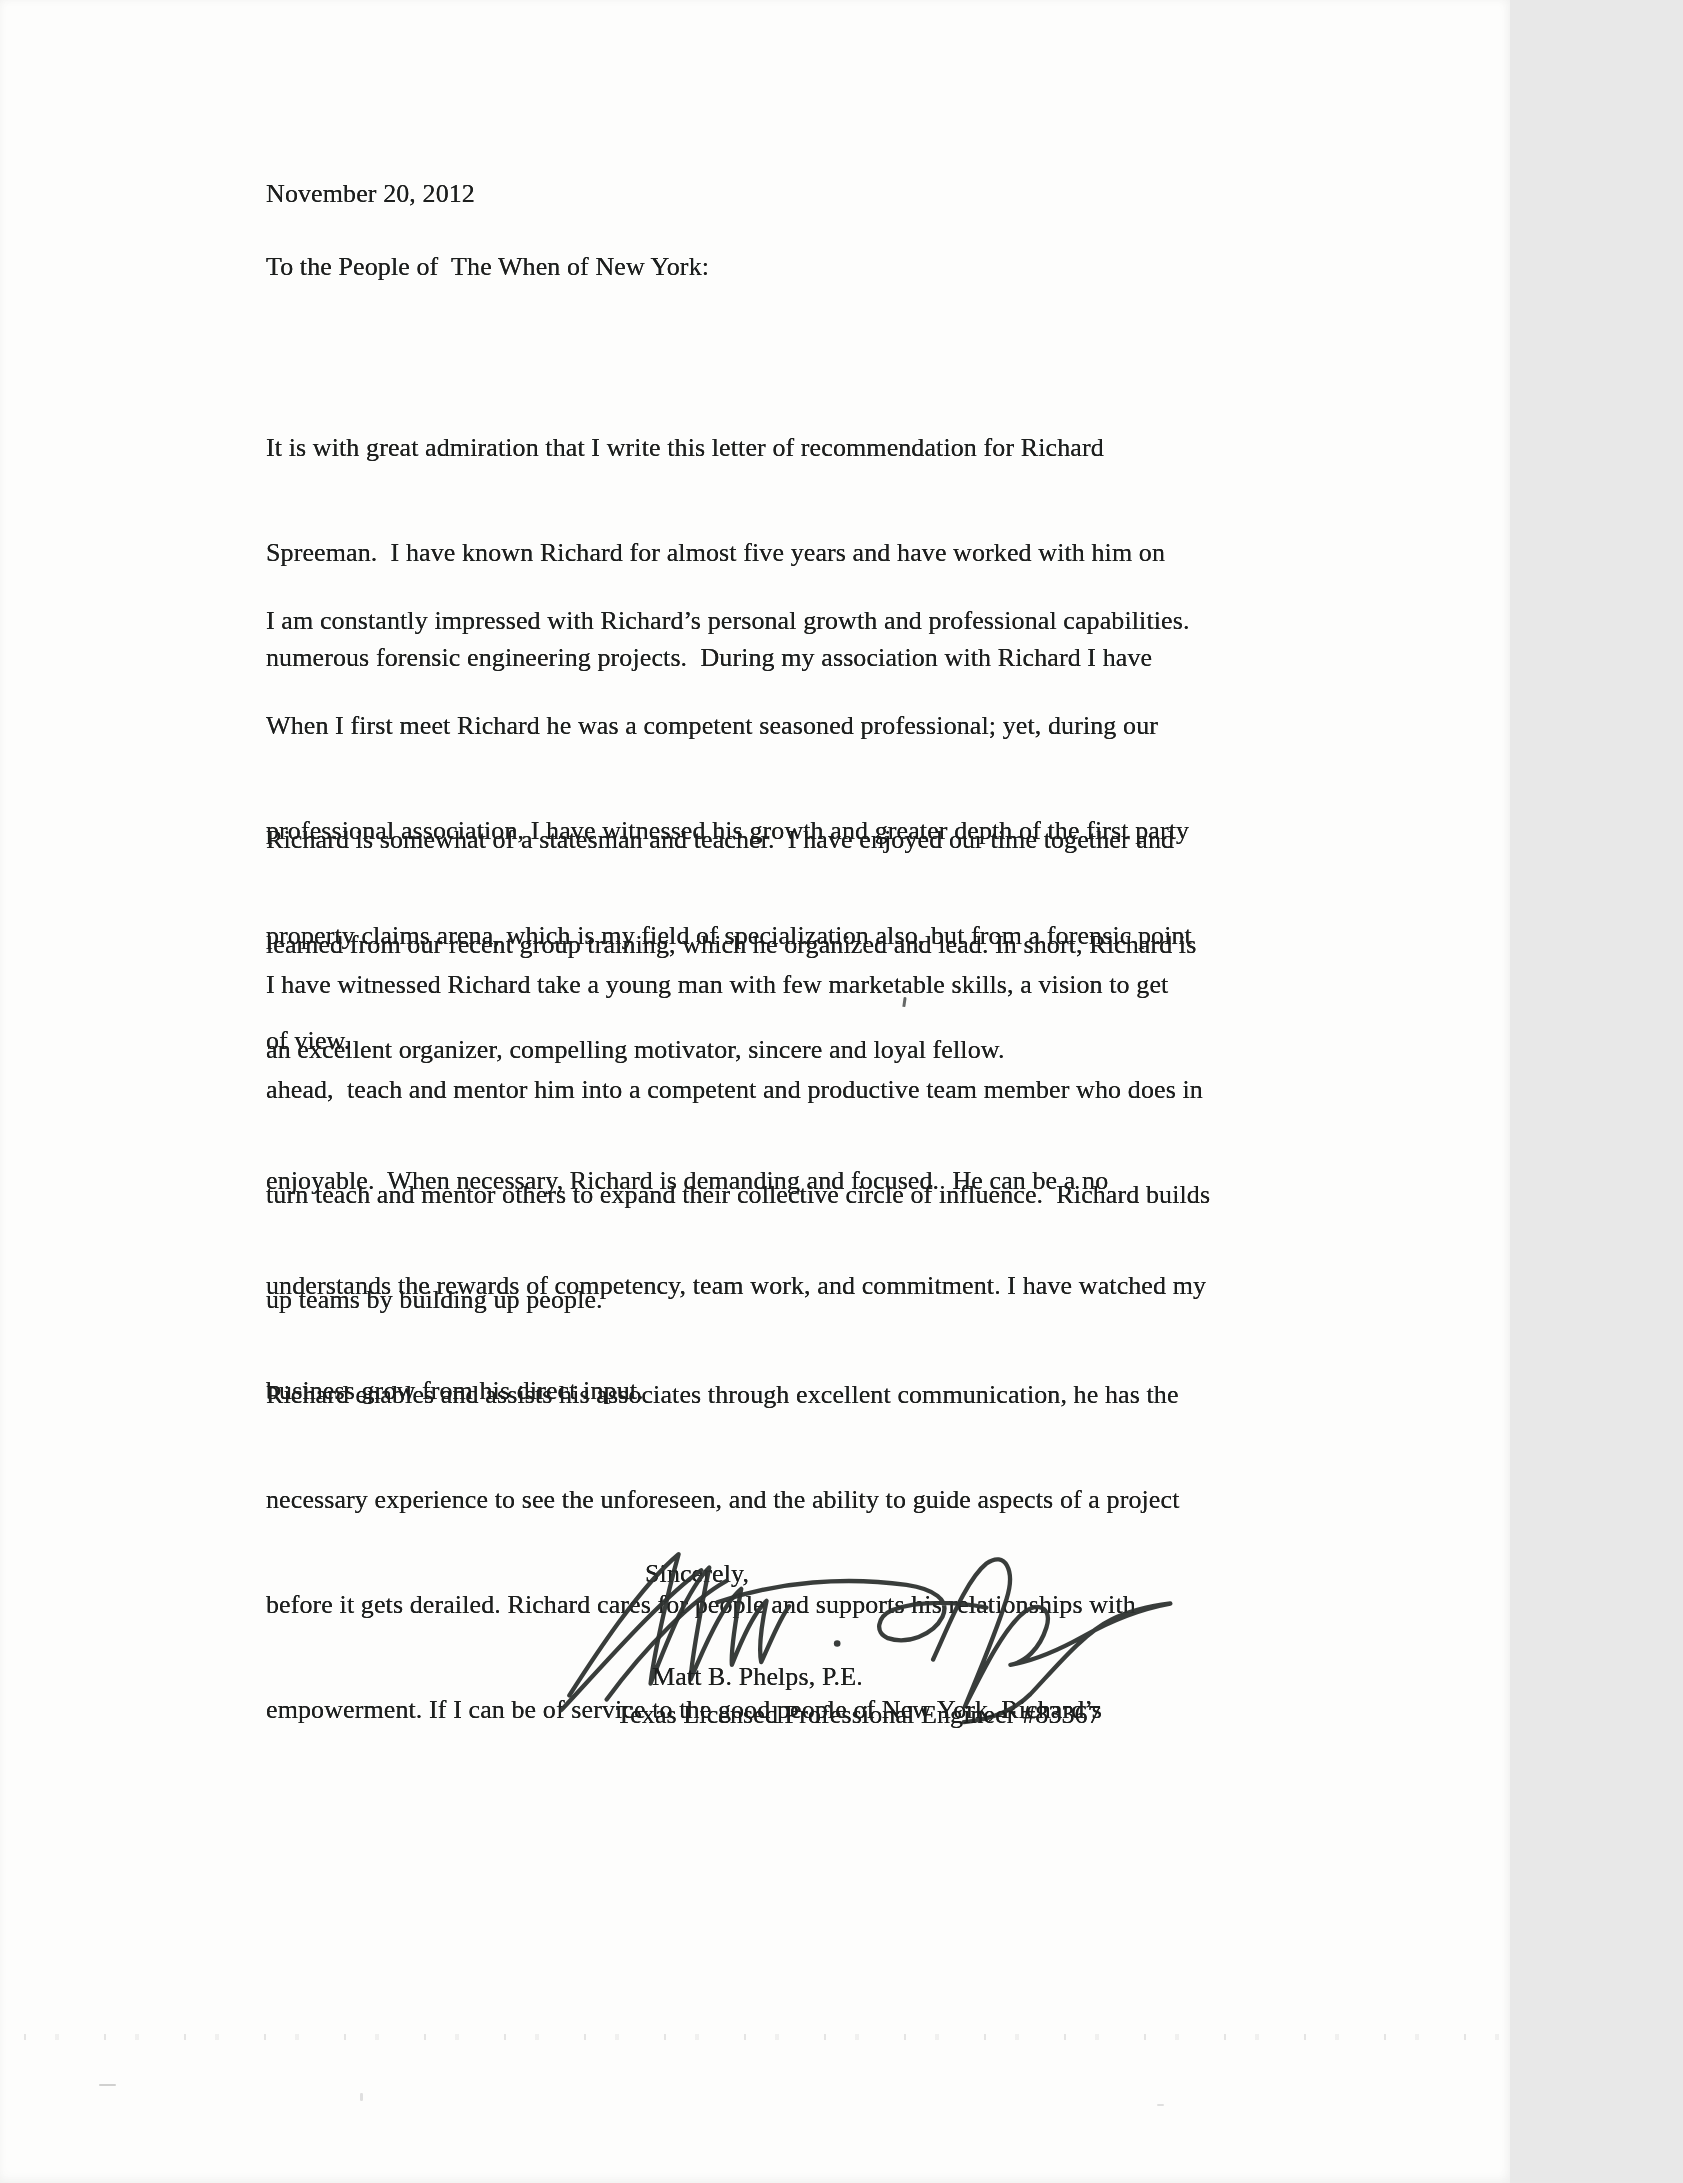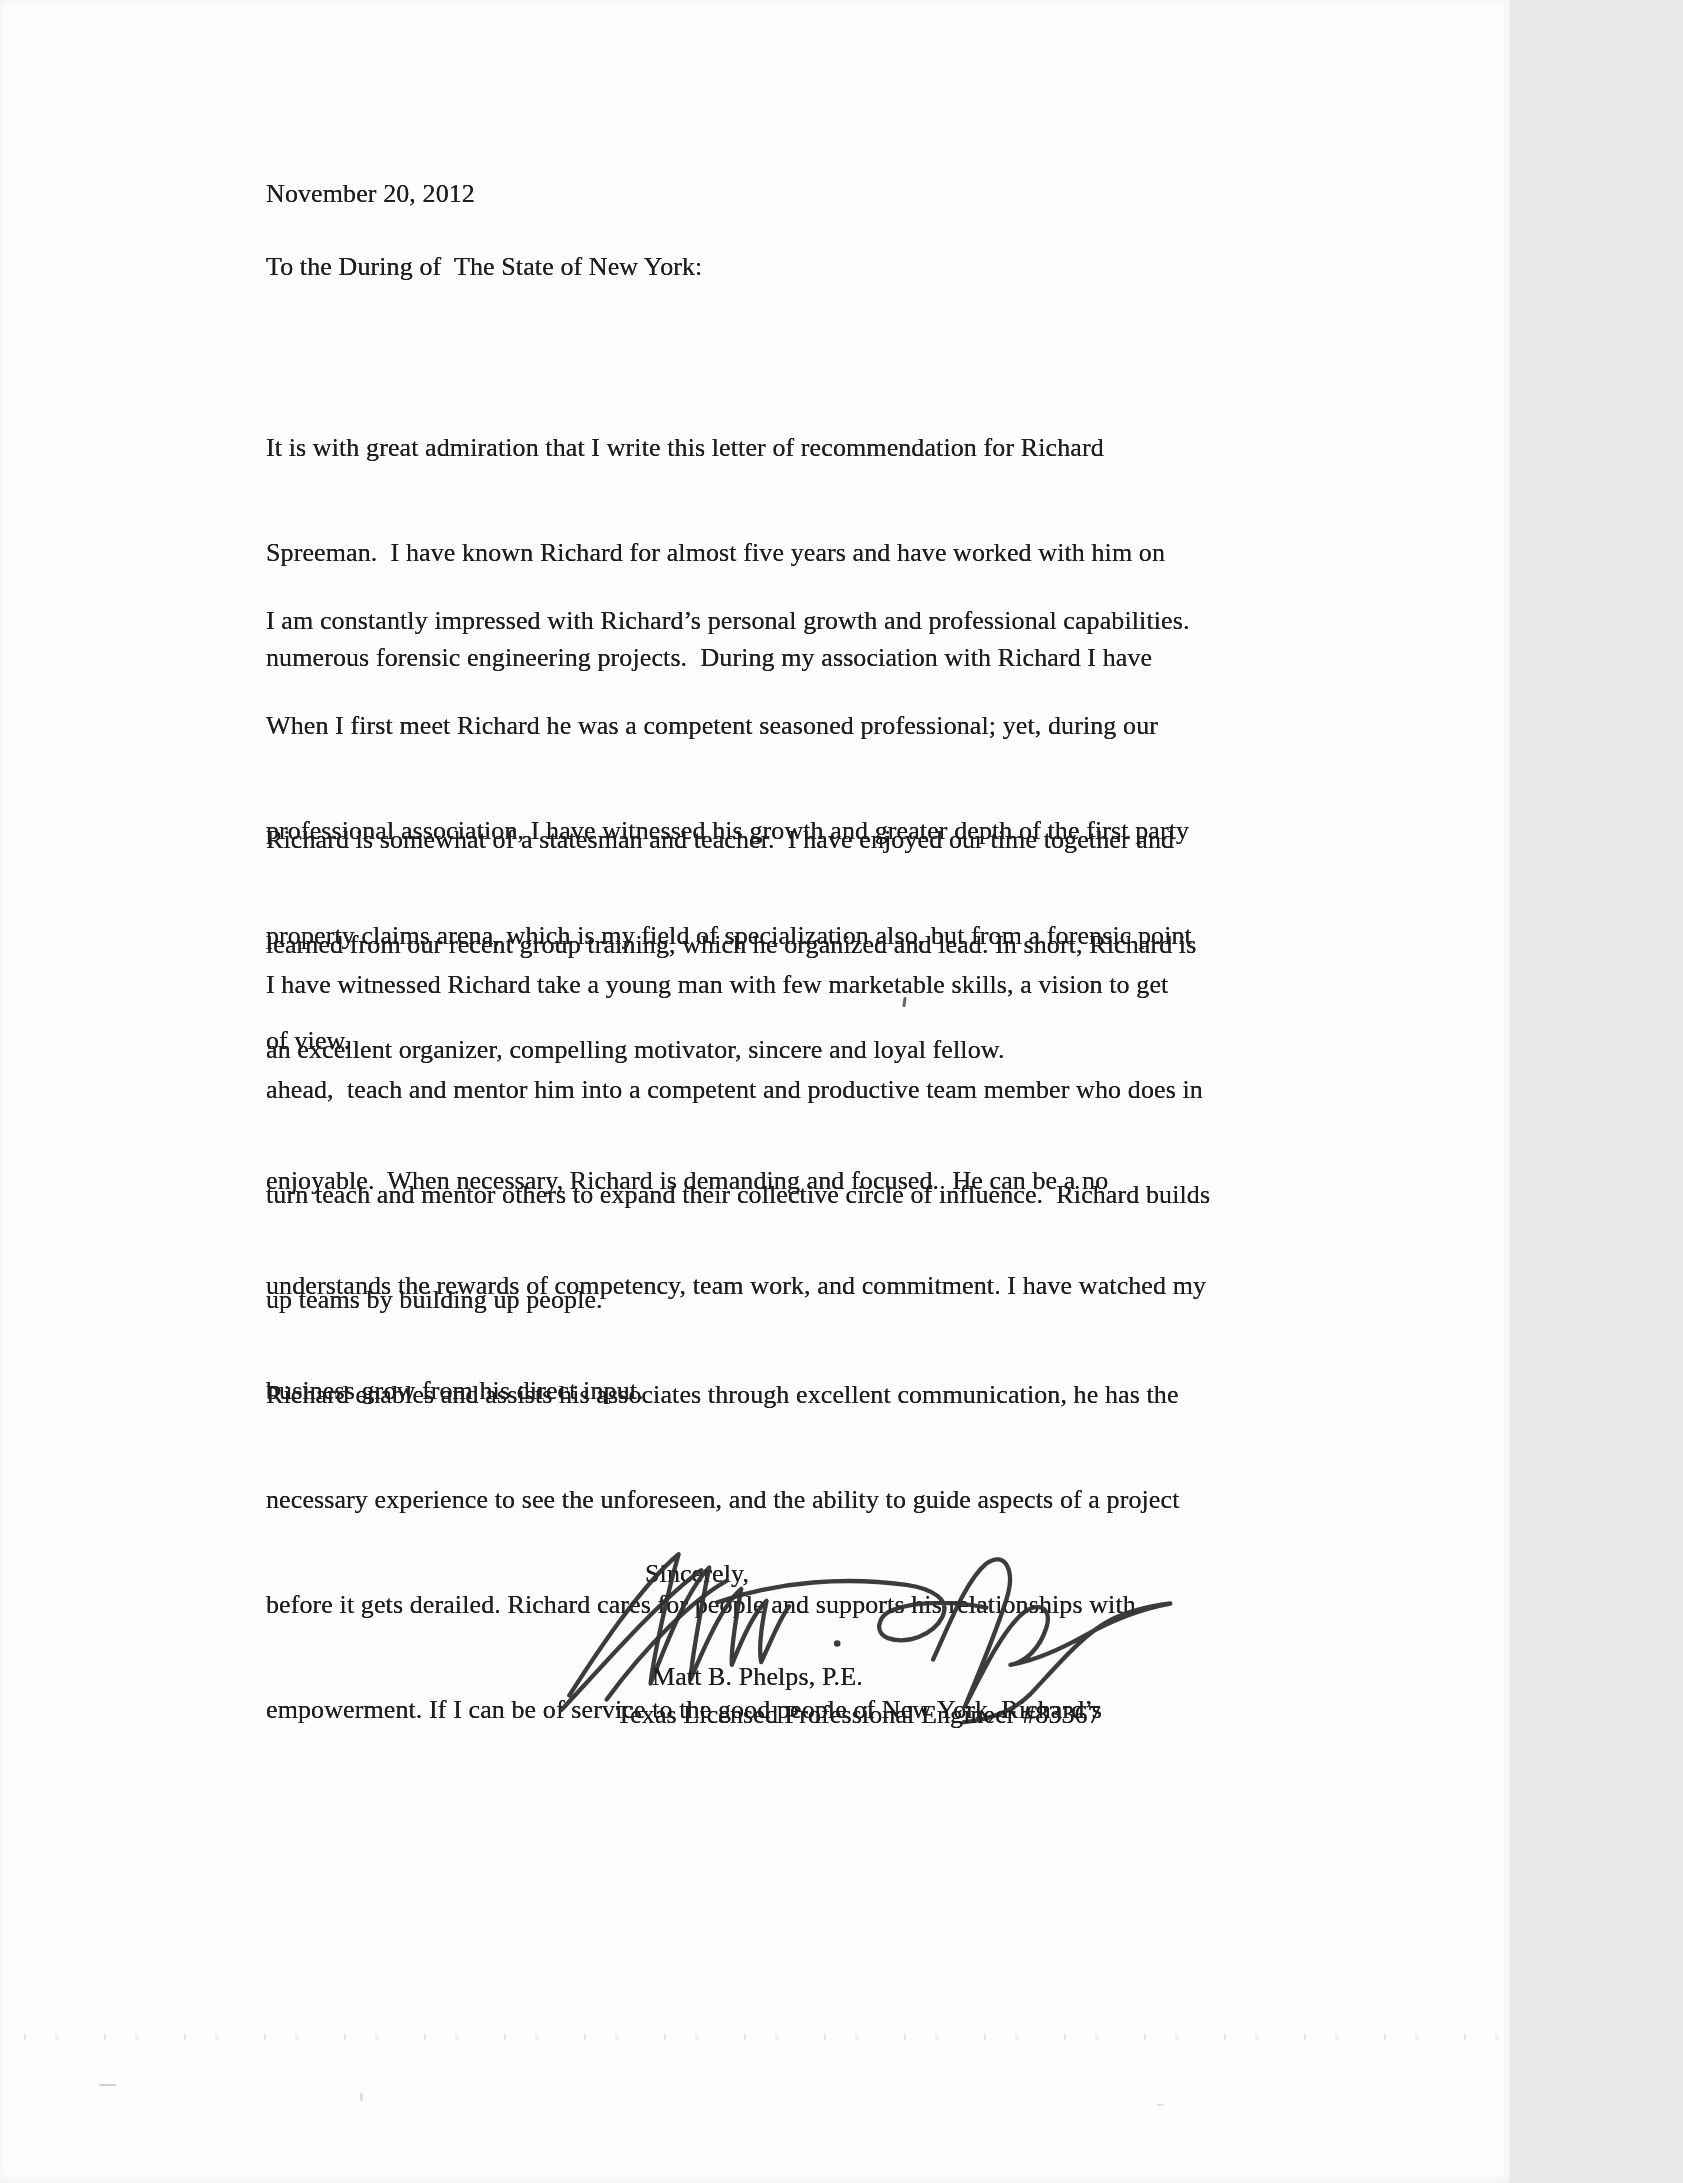--- a/index.html
+++ b/index.html
@@ -48,21 +48,21 @@
   .edge-streak { position:absolute; left:1633px; top:73px; width:2px; height:2012px;
     background:repeating-linear-gradient(180deg, rgba(120,120,120,0.14) 0 22.7px, transparent 22.7px 100px); }
 </style>
 </head>
 <body>
 
 <div class="page">
 
   <div class="txt date">November 20, 2012</div>
 
-  <div class="txt salutation">To the During of  The State of New York:</div>
+  <div class="txt salutation">To the People of  The When of New York:</div>
 
   <div class="txt p1">
     <div class="line">It is with great admiration that I write this letter of recommendation for Richard</div>
     <div class="line">Spreeman.  I have known Richard for almost five years and have worked with him on</div>
     <div class="line">numerous forensic engineering projects.  During my association with Richard I have</div>
   </div>
 
   <div class="txt p2">
     <div class="line">I am constantly impressed with Richard’s personal growth and professional capabilities.</div>
     <div class="line">When I first meet Richard he was a competent seasoned professional; yet, during our</div>

